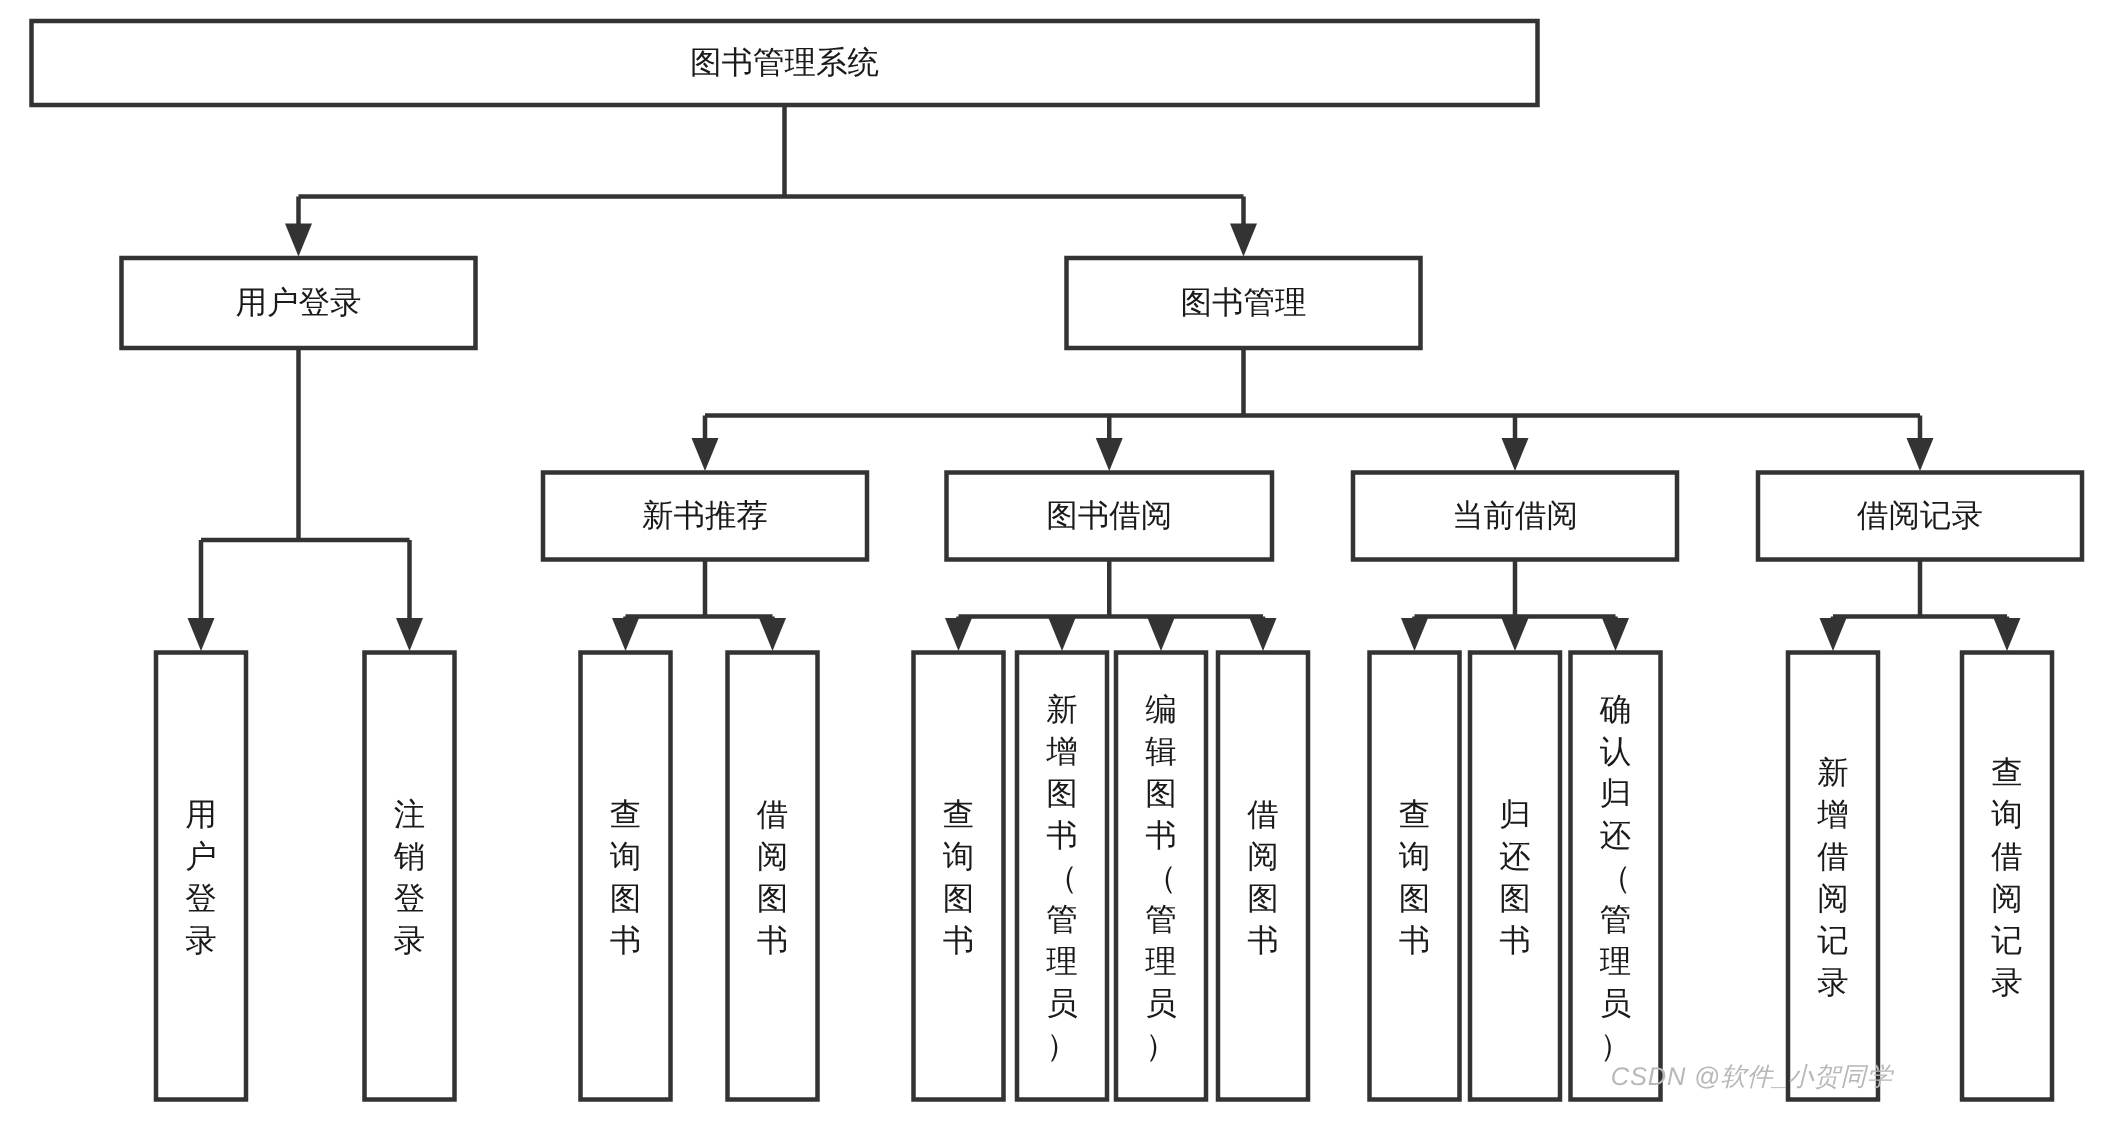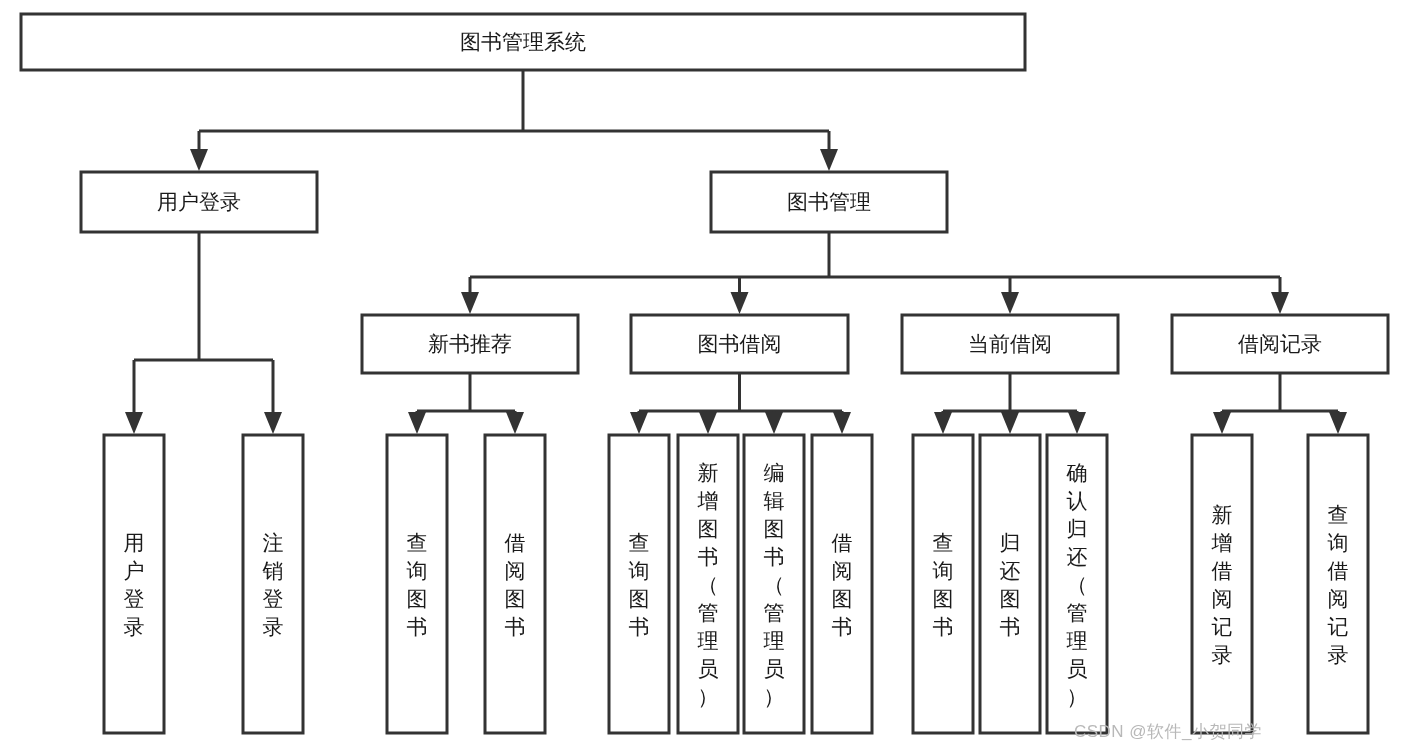--- a/index.html
+++ b/index.html
@@ -50,26 +50,27 @@
   }
   .node-label-v {
     font-family: "Liberation Sans", "DejaVu Sans", sans-serif;
     font-size: 21px;
     fill: #1a1a1a;
     text-anchor: middle;
   }
   .watermark-text {
     position: absolute;
     right: 10px;
-    bottom: 4px;
+    bottom: 18px;
     font-family: "Liberation Sans", "DejaVu Sans", sans-serif;
     font-size: 17px;
     color: #b8b8b8;
     white-space: nowrap;
     letter-spacing: 0.5px;
+    font-style: italic;
   }
 </style>
 </head>
 <body>
 
 <div id="diagram-root">
   <svg class="diagram-canvas" viewBox="0 0 1405 747" xmlns="http://www.w3.org/2000/svg">
     <g id="connectors-layer">
         <line x1="523" y1="70" x2="523" y2="131" class="connector"></line>
         <line x1="199" y1="131" x2="829" y2="131" class="connector"></line>

